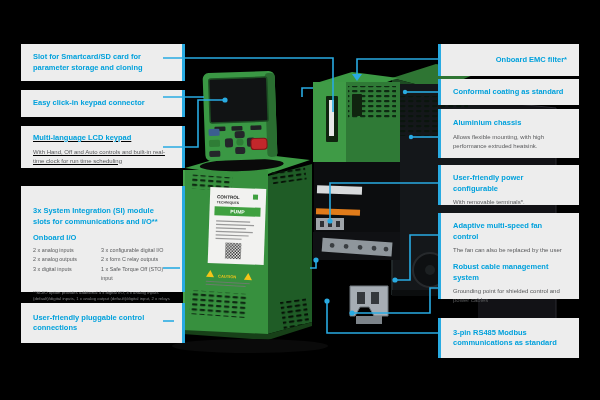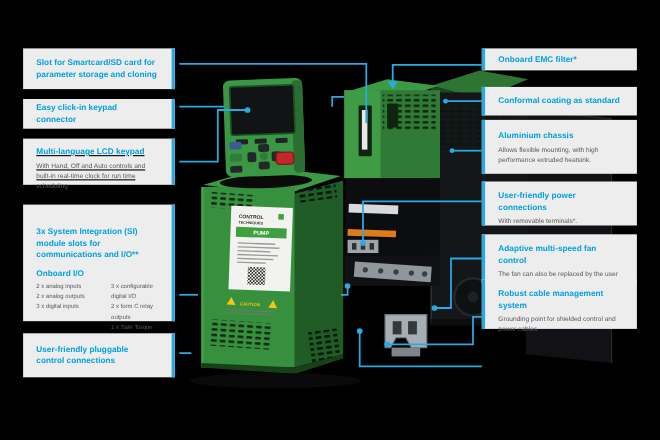--- a/index.html
+++ b/index.html
@@ -6,21 +6,21 @@
   .stage{position:relative;width:600px;height:400px;background:#000;overflow:hidden;
          font-family:"Liberation Sans",sans-serif;}
   :root{
     --accent:#29abe2;
     --title:#00a1dc;
     --boxbg:#ededed;
     --bodytxt:#58595b;
   }
   .callout{position:absolute;background:var(--boxbg);box-sizing:border-box;
            padding:6px 12px;z-index:5;}
-  .callout.left{left:21px;width:138px;border-right:3px solid var(--accent);}
+  .callout.left{left:21px;width:164px;border-right:3px solid var(--accent);}
   .callout.right{left:438px;width:141px;border-left:3px solid var(--accent);}
   .callout.center{display:flex;flex-direction:column;justify-content:center;}
   .c-title{color:var(--title);font-weight:bold;font-size:7.5px;line-height:1.4;}
   .c-body{color:var(--bodytxt);font-size:6px;line-height:1.5;margin-top:4px;}
   .c-sub{color:var(--title);font-weight:bold;font-size:7.5px;margin-top:6px;}
   .io-grid{display:grid;grid-template-columns:62px auto;column-gap:6px;margin-top:4px;}
   .io-col{font-size:5.4px;color:var(--bodytxt);line-height:1.75;}
   .c-foot{font-size:4.3px;color:#808285;line-height:1.5;margin-top:6px;}
   svg{position:absolute;left:0;top:0;}
   #product-layer{z-index:2;}
@@ -219,42 +219,45 @@
         <div>1 x Safe Torque Off (STO) input</div>
       </div>
     </div>
     <div class="c-foot">**SI-I/O option provides additional 4 x digital I/O, 3 x analog inputs (default)/digital inputs, 1 x analog output (default)/digital input, 2 x relays</div>
   </div>
 
   <div class="callout left center" style="top:303px;height:40px;">
     <div class="c-title">User-friendly pluggable control connections</div>
   </div>
 
-  <div class="callout right center" style="top:44px;height:20px;">
+  <div class="callout right center" style="top:44px;height:32px;align-items:flex-end;">
     <div class="c-title">Onboard EMC filter*</div>
   </div>
 
   <div class="callout right center" style="top:79px;height:26px;">
     <div class="c-title">Conformal coating as standard</div>
   </div>
 
   <div class="callout right" style="top:109px;height:49px;padding-top:9px;">
     <div class="c-title">Aluminium chassis</div>
     <div class="c-body">Allows flexible mounting, with high performance extruded heatsink.</div>
   </div>
 
   <div class="callout right" style="top:165px;height:40px;padding-top:8px;">
-    <div class="c-title">User-friendly power connections</div>
+    <div class="c-title">User-friendly power configurable</div>
     <div class="c-body">With removable terminals*.</div>
   </div>
 
   <div class="callout right" style="top:213px;height:45px;padding-top:8px;">
     <div class="c-title">Adaptive multi-speed fan control</div>
     <div class="c-body">The fan can also be replaced by the user after installation</div>
   </div>
 
   <div class="callout right" style="top:254px;height:45px;padding-top:8px;">
     <div class="c-title">Robust cable management system</div>
     <div class="c-body">Grounding point for shielded control and power cables</div>
   </div>
 
+  <div class="callout right center" style="top:318px;height:40px;">
+    <div class="c-title">3-pin RS485 Modbus communications as standard</div>
+  </div>
 
 </div>
 
 </body></html>

